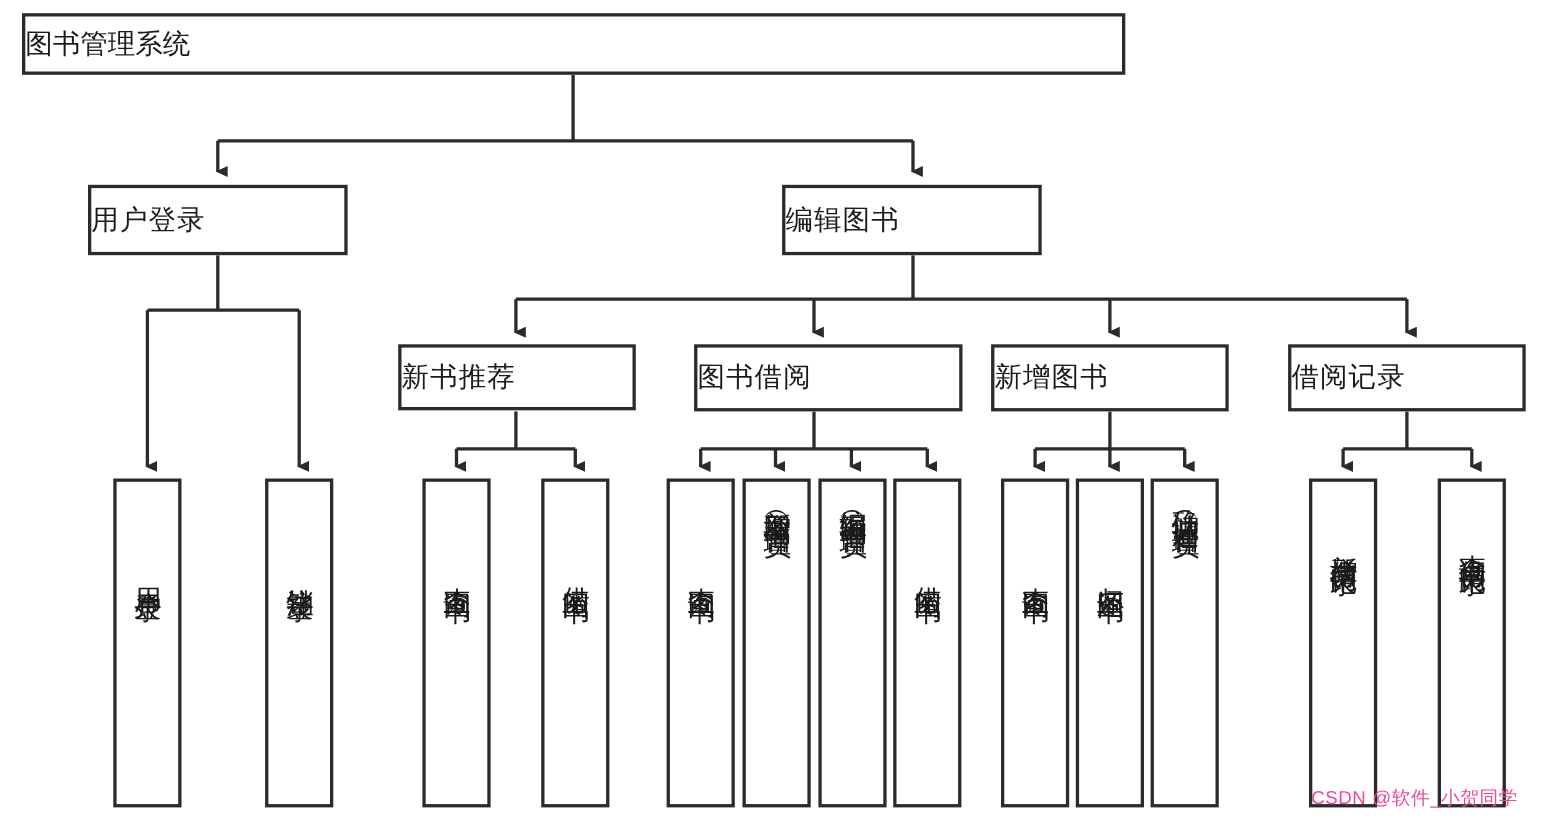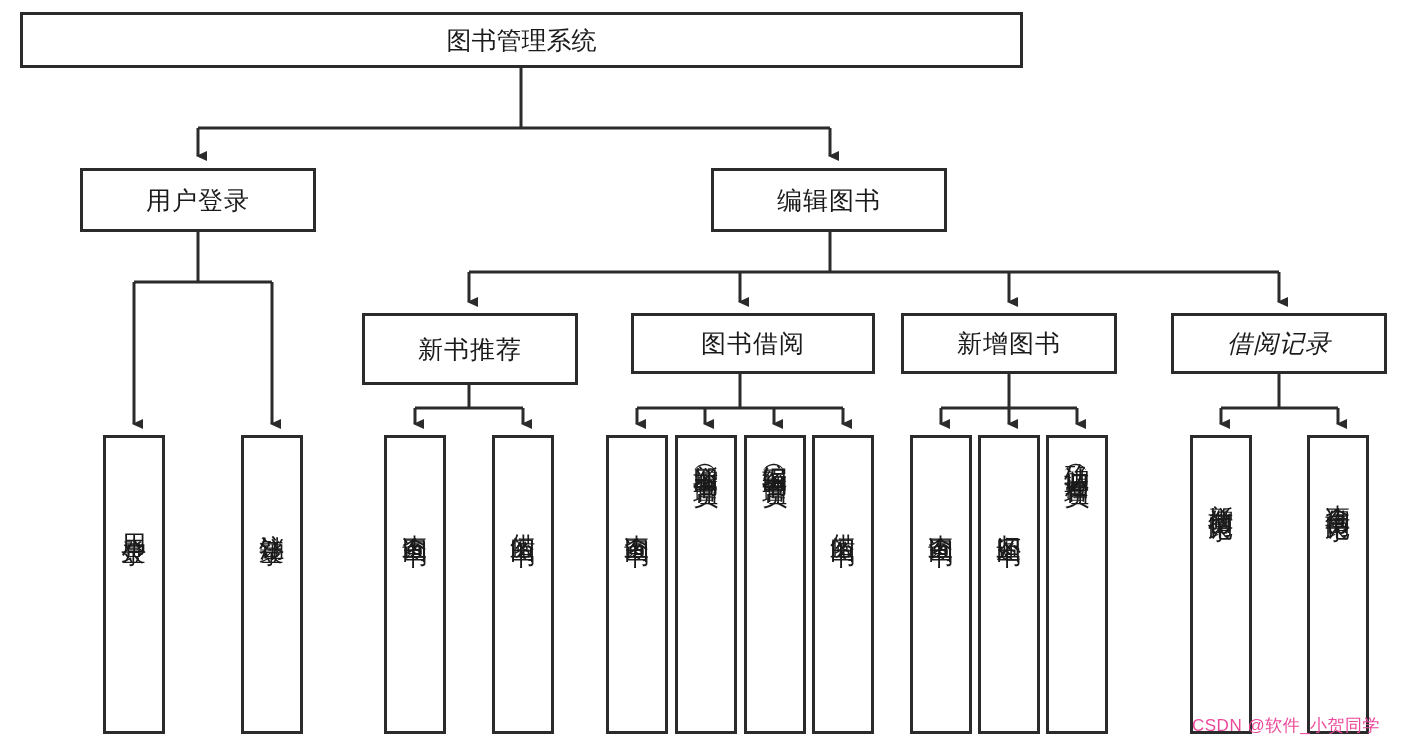--- a/index.html
+++ b/index.html
@@ -26,21 +26,20 @@
     height: 747px;
     pointer-events: none;
   }
   .node {
     position: absolute;
     box-sizing: border-box;
     background: #ffffff;
     border: 3px solid #2b2b2b;
     display: flex;
     align-items: center;
-    justify-content: center;
     color: #1a1a1a;
   }
   .node .label {
     display: block;
     text-align: center;
     line-height: 1.15;
     white-space: nowrap;
   }
   .node.h .label {
     font-size: 25px;
@@ -139,30 +138,30 @@
     <span class="label">图书管理系统</span>
   </div>
 
   <div class="node h" style="left:80px; top:168px; width:236px; height:64px;">
     <span class="label">用户登录</span>
   </div>
   <div class="node h" style="left:711px; top:168px; width:236px; height:64px;">
     <span class="label">编辑图书</span>
   </div>
 
-  <div class="node h" style="left:362px; top:313px; width:216px; height:72px;">
+  <div class="node h" style="left:362px; top:313px; width:216px; height:60px;">
     <span class="label">新书推荐</span>
   </div>
   <div class="node h" style="left:631px; top:313px; width:244px; height:61px;">
     <span class="label">图书借阅</span>
   </div>
   <div class="node h" style="left:901px; top:313px; width:216px; height:61px;">
     <span class="label">新增图书</span>
   </div>
-  <div class="node h" style="left:1171px; top:313px; width:216px; height:61px;font-style:italic;">
+  <div class="node h" style="left:1171px; top:313px; width:216px; height:61px;">
     <span class="label">借阅记录</span>
   </div>
 
   <div class="node leaf mid" style="left:103px; top:435px; width:62px; height:299px;">
     <span class="label">用户登录</span>
   </div>
   <div class="node leaf mid" style="left:241px; top:435px; width:62px; height:299px;">
     <span class="label">注销登录</span>
   </div>
 

